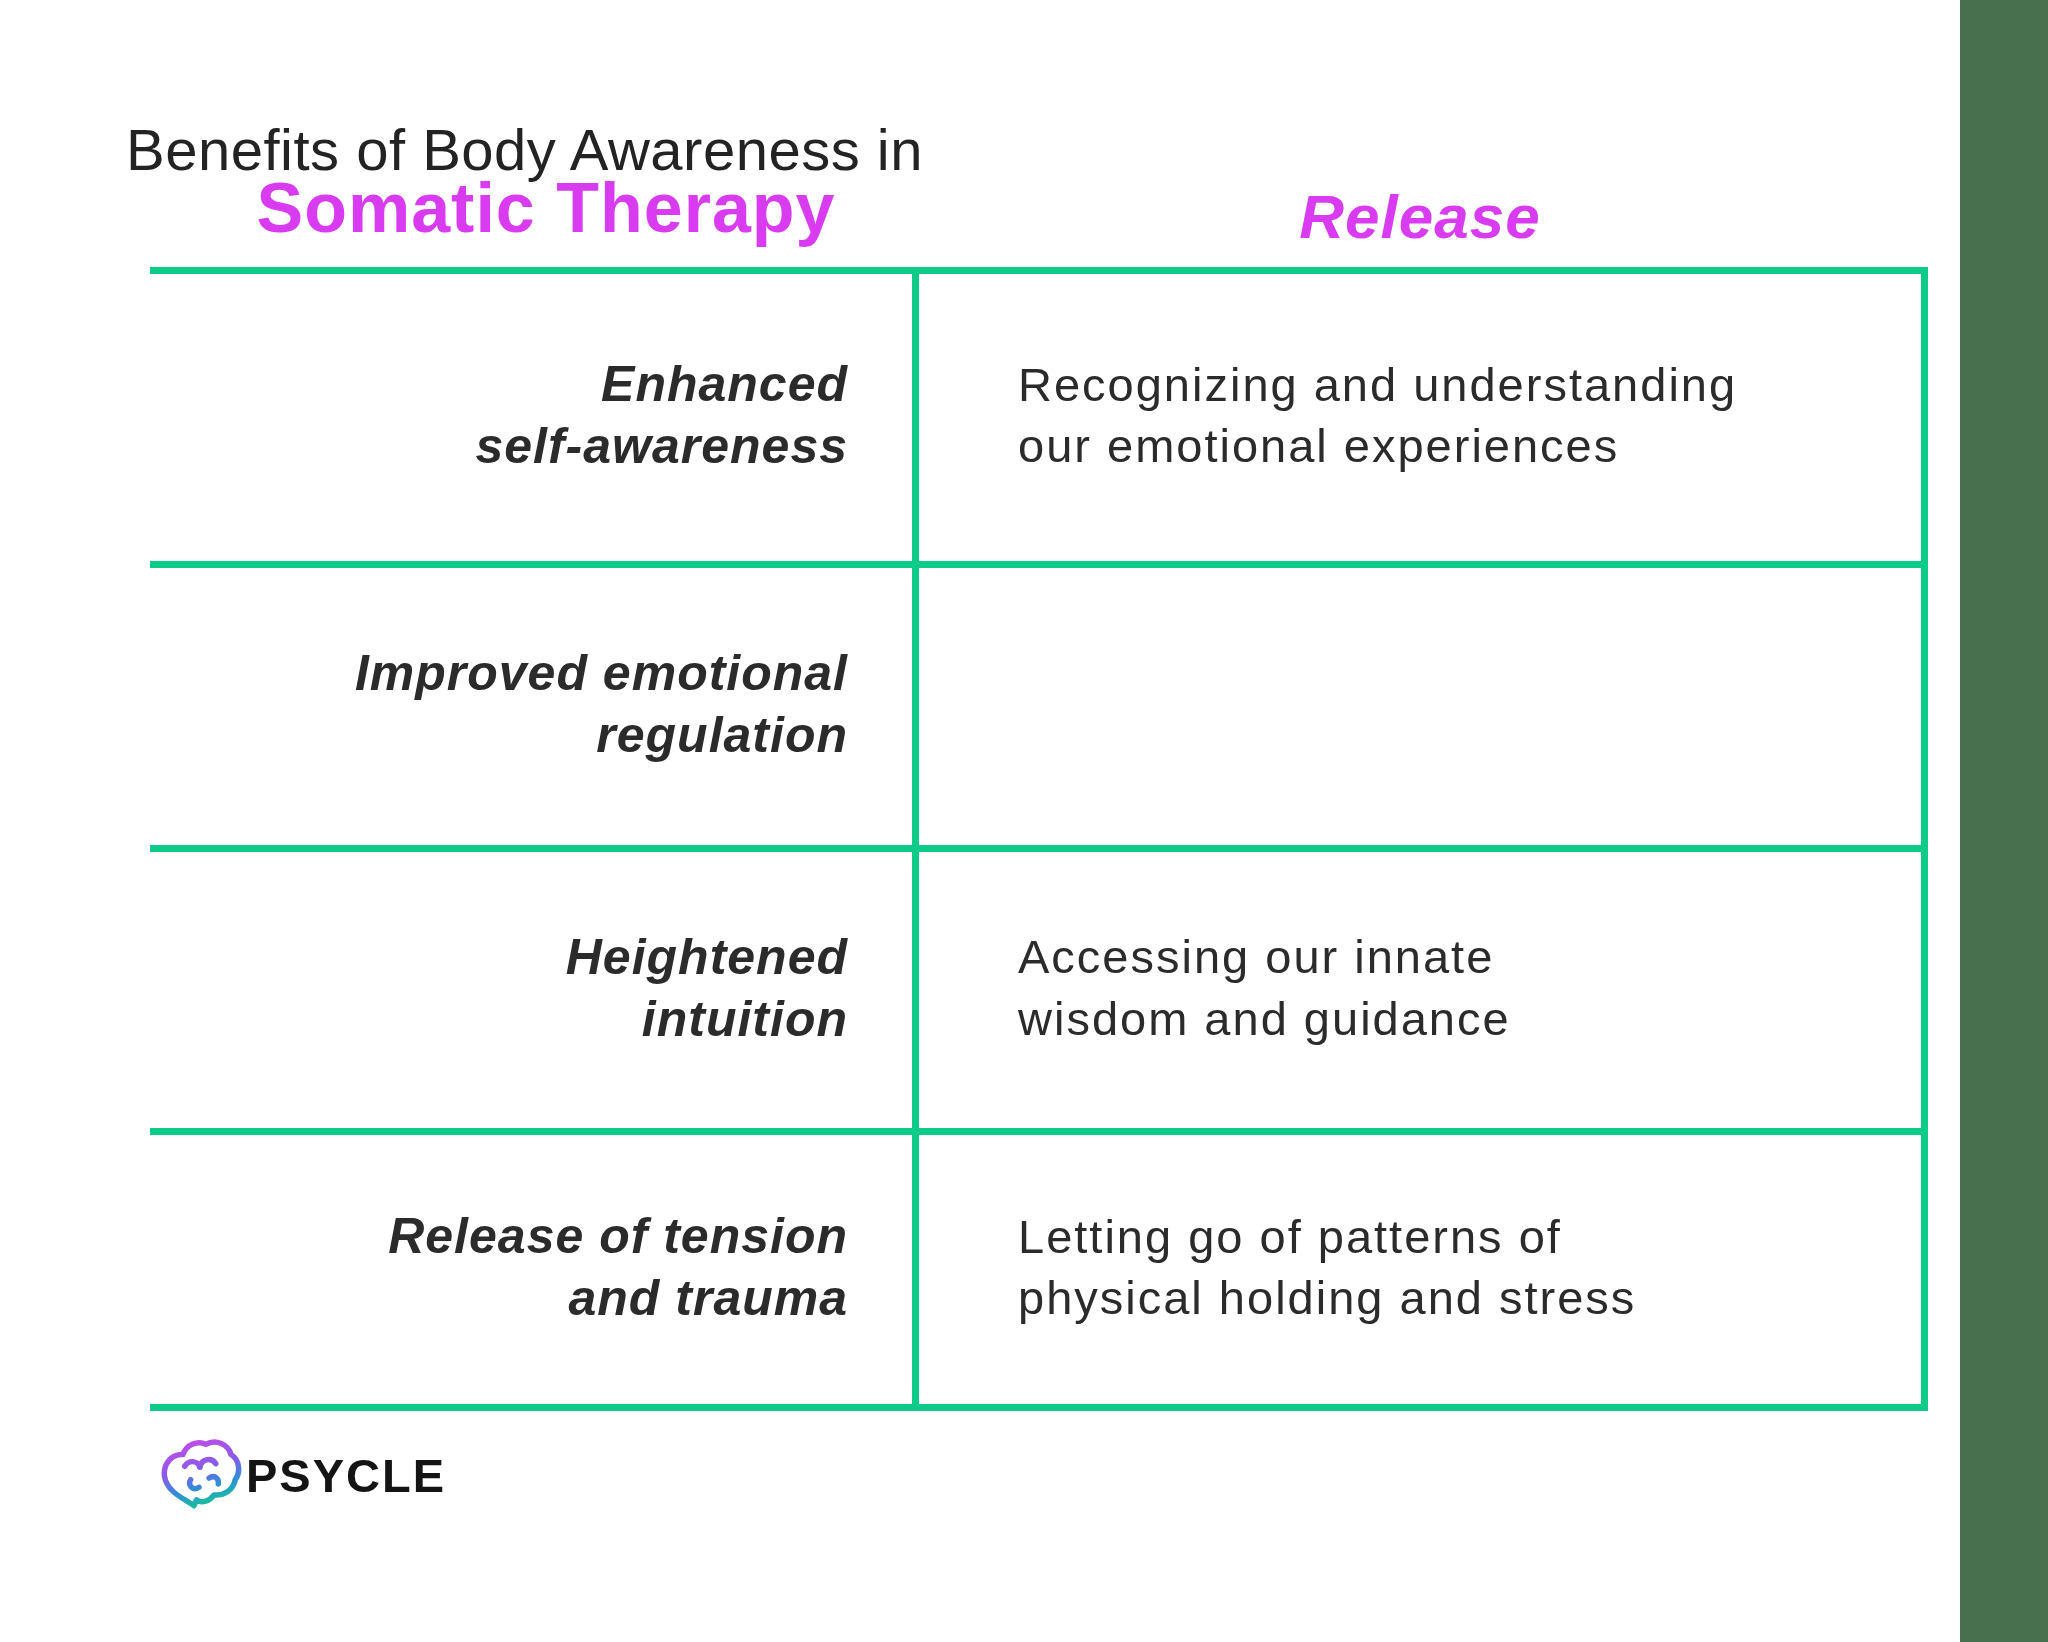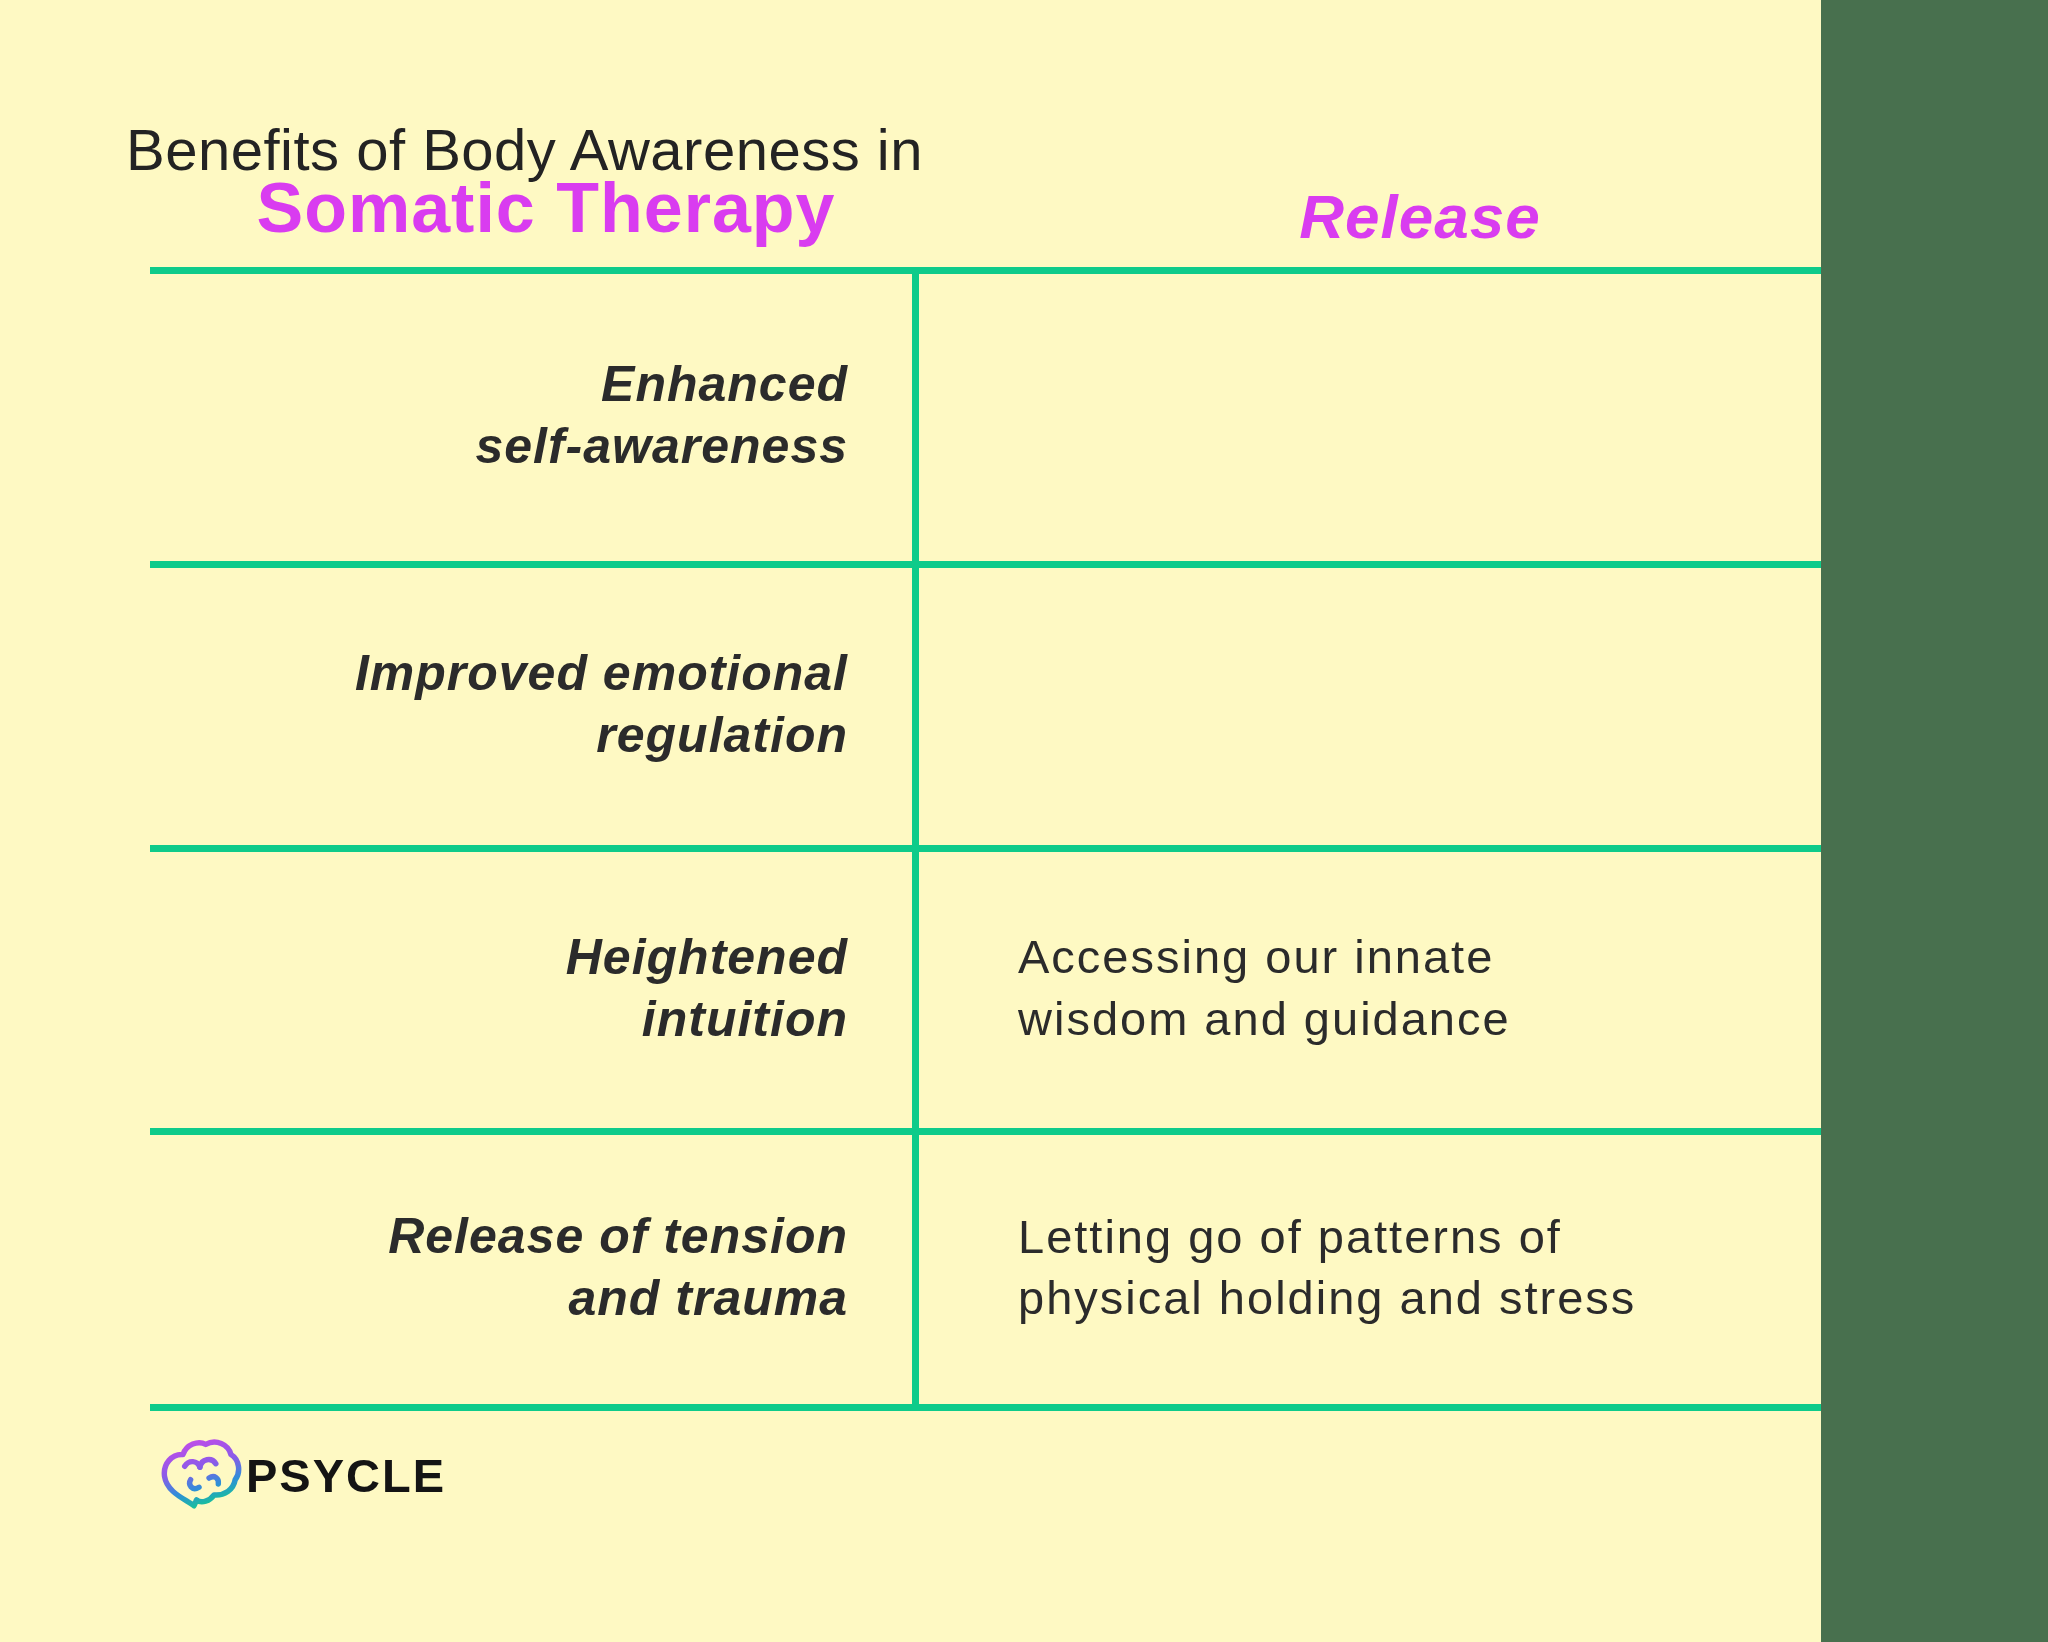--- a/index.html
+++ b/index.html
@@ -3,22 +3,22 @@
 <meta charset="utf-8">
 <style>
   html, body { margin: 0; padding: 0; }
   body {
     width: 2048px; height: 1642px;
     font-family: "Liberation Sans", sans-serif;
     background: #48704E;
   }
   .canvas {
     position: relative;
-    width: 1821px; height: 1642px;
-    background: #fef9c3;
+    width: 1960px; height: 1642px;
+    background: #ffffff;
     overflow: hidden;
   }
   .title-line1 {
     position: absolute; left: 126px; top: 118px;
     font-size: 58px; line-height: 1.1;
     color: #232323; letter-spacing: 0.5px;
     white-space: nowrap;
   }
   .title-line2 {
     position: absolute; left: 146px; top: 172px; width: 800px;
@@ -85,20 +85,22 @@
   <div class="gridline h-line" style="top:267px"></div>
   <div class="gridline h-line" style="top:561px"></div>
   <div class="gridline h-line" style="top:845px"></div>
   <div class="gridline h-line" style="top:1128px"></div>
   <div class="gridline h-line" style="top:1404px"></div>
   <div class="gridline v-line" style="left:912px"></div>
   <div class="gridline v-line" style="left:1921px"></div>
 
   <div class="row-cell benefit-cell r1">Enhanced
 self-awareness</div>
+  <div class="row-cell example-cell r1">Recognizing and understanding
+our emotional experiences</div>
 
   <div class="row-cell benefit-cell r2">Improved emotional
 regulation</div>
 
   <div class="row-cell benefit-cell r3">Heightened
 intuition</div>
   <div class="row-cell example-cell r3">Accessing our innate
 wisdom and guidance</div>
 
   <div class="row-cell benefit-cell r4">Release of tension

